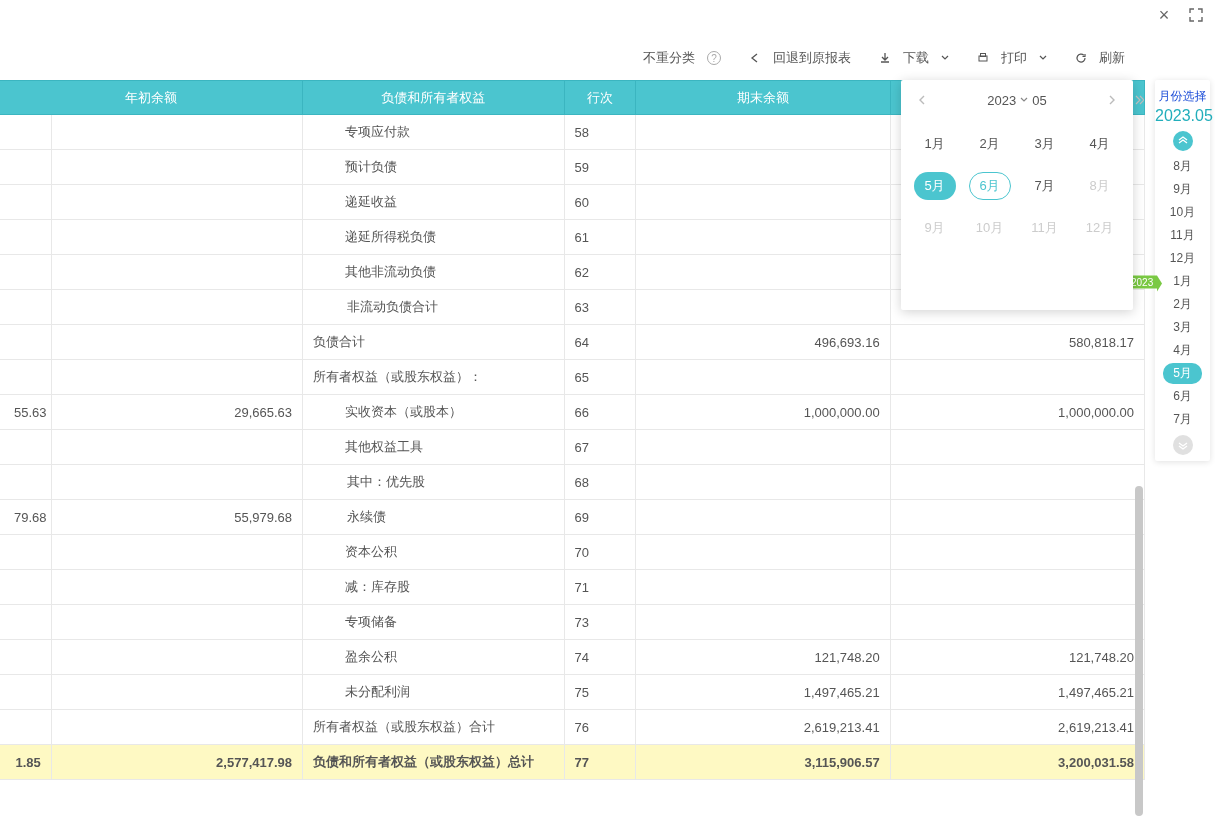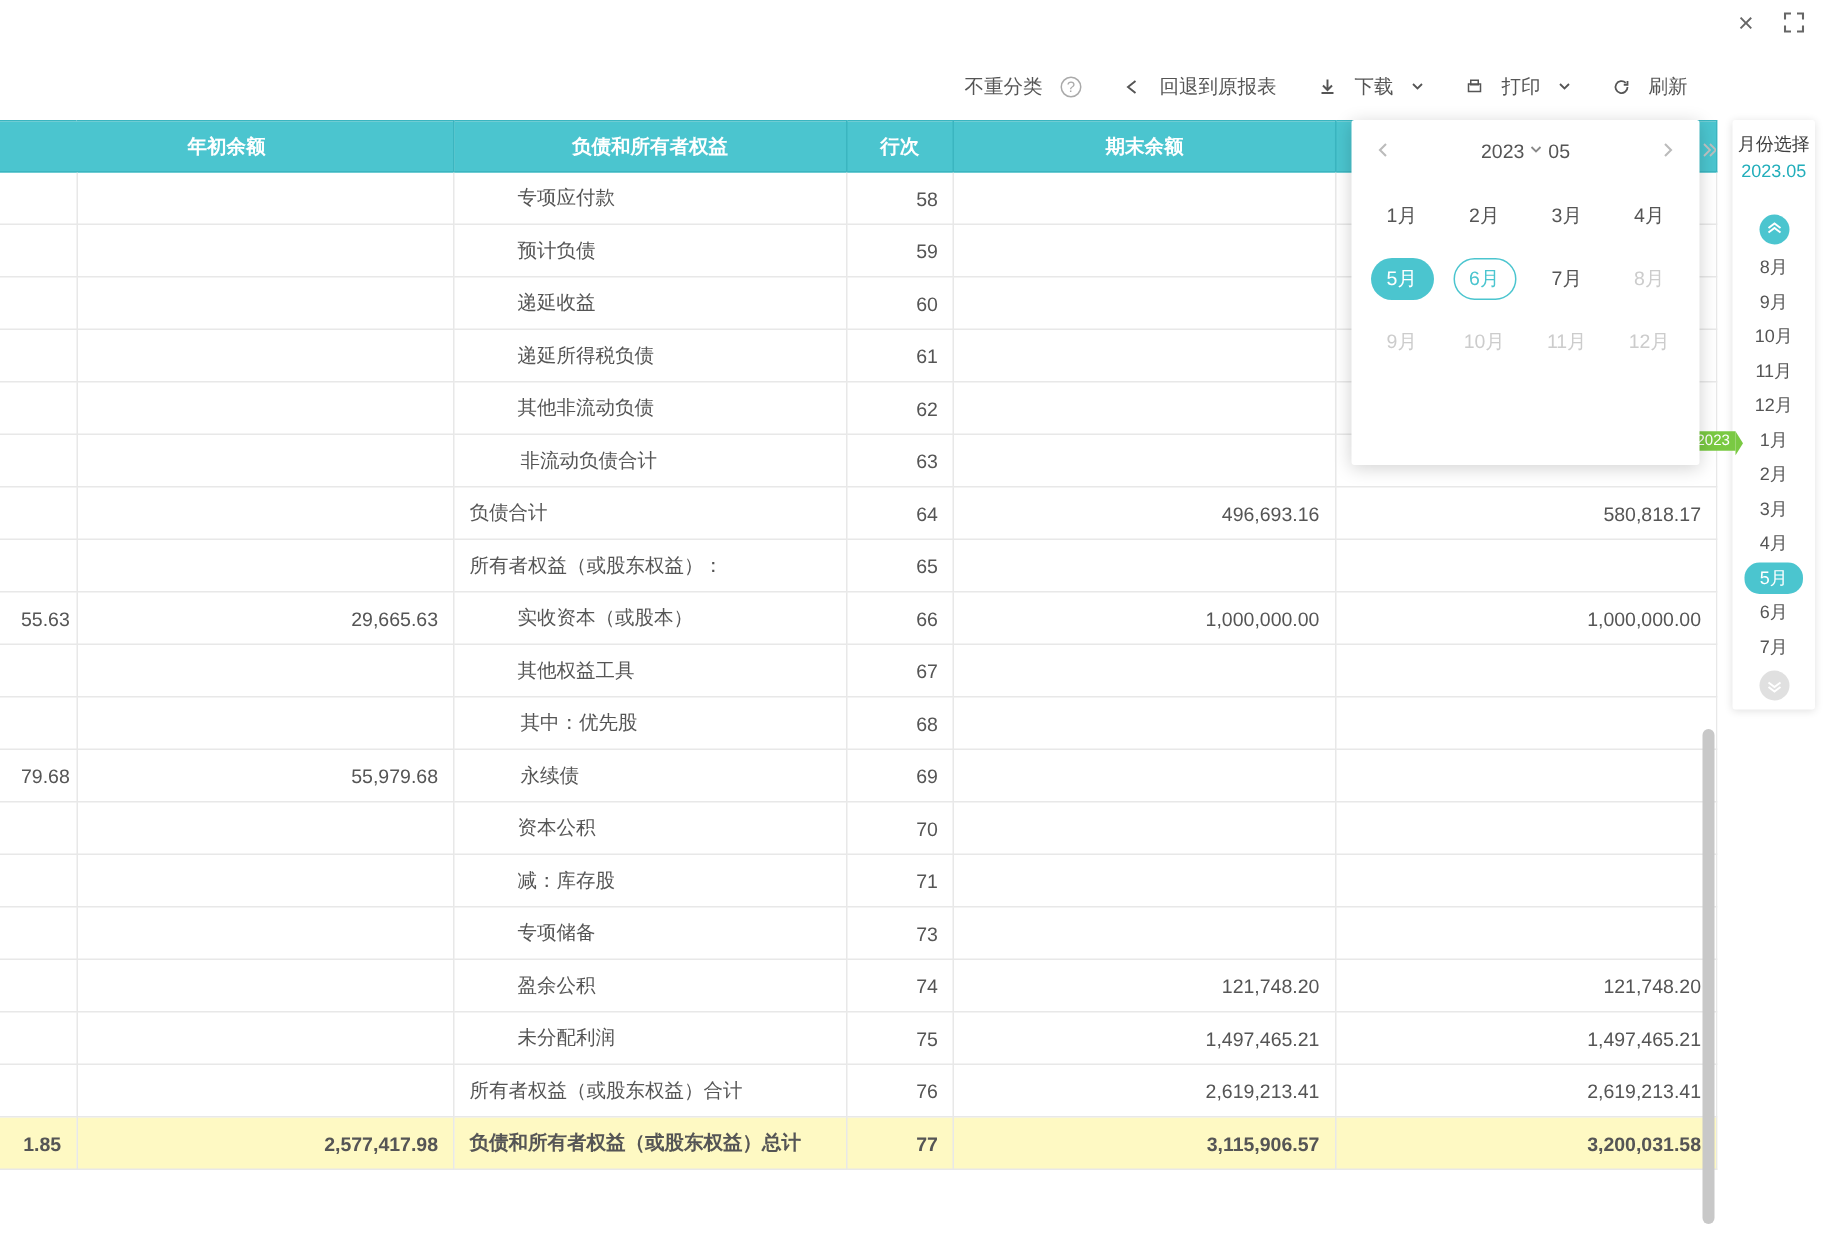--- a/index.html
+++ b/index.html
@@ -12,25 +12,25 @@
 
 
 .toolbar { position: absolute; top: 38px; left: 0; right: 70px; display: flex; justify-content: flex-end; align-items: center; gap: 28px; padding-right: 20px; height: 40px; }
 .toolbar .item { display: flex; align-items: center; gap: 12px; color: #555; cursor: pointer; }
 .toolbar .item svg, .toolbar .badge { flex-shrink: 0; }
 .badge { width: 14px; height: 14px; border: 1px solid #aaa; border-radius: 50%; font-size: 10px; display: flex; align-items: center; justify-content: center; color: #aaa; }
 
 
 .table-wrap { position: absolute; top: 80px; left: 0; right: 70px; bottom: 0; overflow: hidden; }
 table { border-collapse: collapse; width: 100%; table-layout: fixed; }
-th { background: #4bc5cf; color: #fff; font-weight: 700; height: 34px; font-size: 13px; border: 1px solid #3bb5c0; }
+th { background: #4bc5cf; color: #fff; font-weight: 400; height: 34px; font-size: 13px; border: 1px solid #3bb5c0; }
 th:first-child { border-left: none; }
 td { border: 1px solid #e8e8e8; height: 35px; padding: 0 10px; font-size: 13px; color: #555; }
 td:first-child { border-left: none; padding-left: 14px; }
-td.num { text-align: right; }
+td.num { text-align: left; }
 td.right { text-align: right; }
 tr.total td { font-weight: 600; background: #fef9c3; }
 
 .col1 { width: 50px; }
 .col2 { width: 245px; text-align: right; padding-right: 20px; }
 .col3 { width: 255px; padding-left: 14px; }
 .col4 { width: 70px; }
 .col5 { width: 248px; }
 .col6 { width: 248px; }
 
@@ -47,22 +47,22 @@
 .month-pop .hdr .arrow { color: #bbb; cursor: pointer; padding: 4px; }
 .month-pop .hdr .center { display: flex; align-items: center; gap: 4px; }
 .month-pop .grid { display: grid; grid-template-columns: repeat(4, 1fr); gap: 14px 0; padding: 10px 6px; text-align: center; }
 .month-pop .grid .m { height: 28px; line-height: 28px; border-radius: 14px; color: #555; cursor: pointer; margin: 0 auto; width: 42px; }
 .month-pop .grid .m.sel { background: #4bc5cf; color: #fff; }
 .month-pop .grid .m.cur { border: 1px solid #4bc5cf; color: #4bc5cf; line-height: 26px; }
 .month-pop .grid .m.dis { color: #ccc; cursor: default; }
 
 
 .month-strip { position: absolute; top: 80px; right: 5px; width: 55px; background: #fff; box-shadow: 0 1px 6px rgba(0,0,0,0.12); border-radius: 2px; padding: 8px 0 6px; z-index: 10; }
-.month-strip .title { font-size: 12px; color: #404040; text-align: center; margin-bottom: 2px; }
-.month-strip .cur { font-size: 12px; color: #22aebb; text-align: center; margin-bottom: 22px; }
+.month-strip .title { font-size: 12px; color: #1d4ed8; text-align: center; margin-bottom: 2px; }
+.month-strip .cur { font-size: 16px; color: #22aebb; text-align: center; margin-bottom: 6px; }
 .month-strip .arrow-chip { width: 20px; height: 20px; margin: 0 auto 4px; border-radius: 10px; background: #4bc5cf; display: flex; align-items: center; justify-content: center; cursor: pointer; }
 .month-strip .arrow-chip.bot { background: #e0e0e0; margin-top: 4px; margin-bottom: 0; }
 .month-strip .sm { text-align: center; font-size: 12px; color: #555; padding: 3px 0; cursor: pointer; position: relative; }
 .month-strip .sm.sel { background: #4bc5cf; color: #fff; border-radius: 10px; margin: 1px 8px; padding: 2px 0; }
 .month-strip .yearbadge { position: absolute; left: -28px; top: 50%; transform: translateY(-50%); background: #7ac943; color: #fff; font-size: 10px; padding: 1px 4px; border-radius: 3px 0 0 3px; }
 .month-strip .yearbadge::after { content: ""; position: absolute; right: -5px; top: 0; border-left: 5px solid #7ac943; border-top: 8px solid transparent; border-bottom: 8px solid transparent; }
 
 .chev-r { position: absolute; top: 92px; right: 68px; z-index: 25; color: #bbb; width: 16px; height: 16px; display: flex; align-items: center; justify-content: center; cursor: pointer; }
 
 </style>

